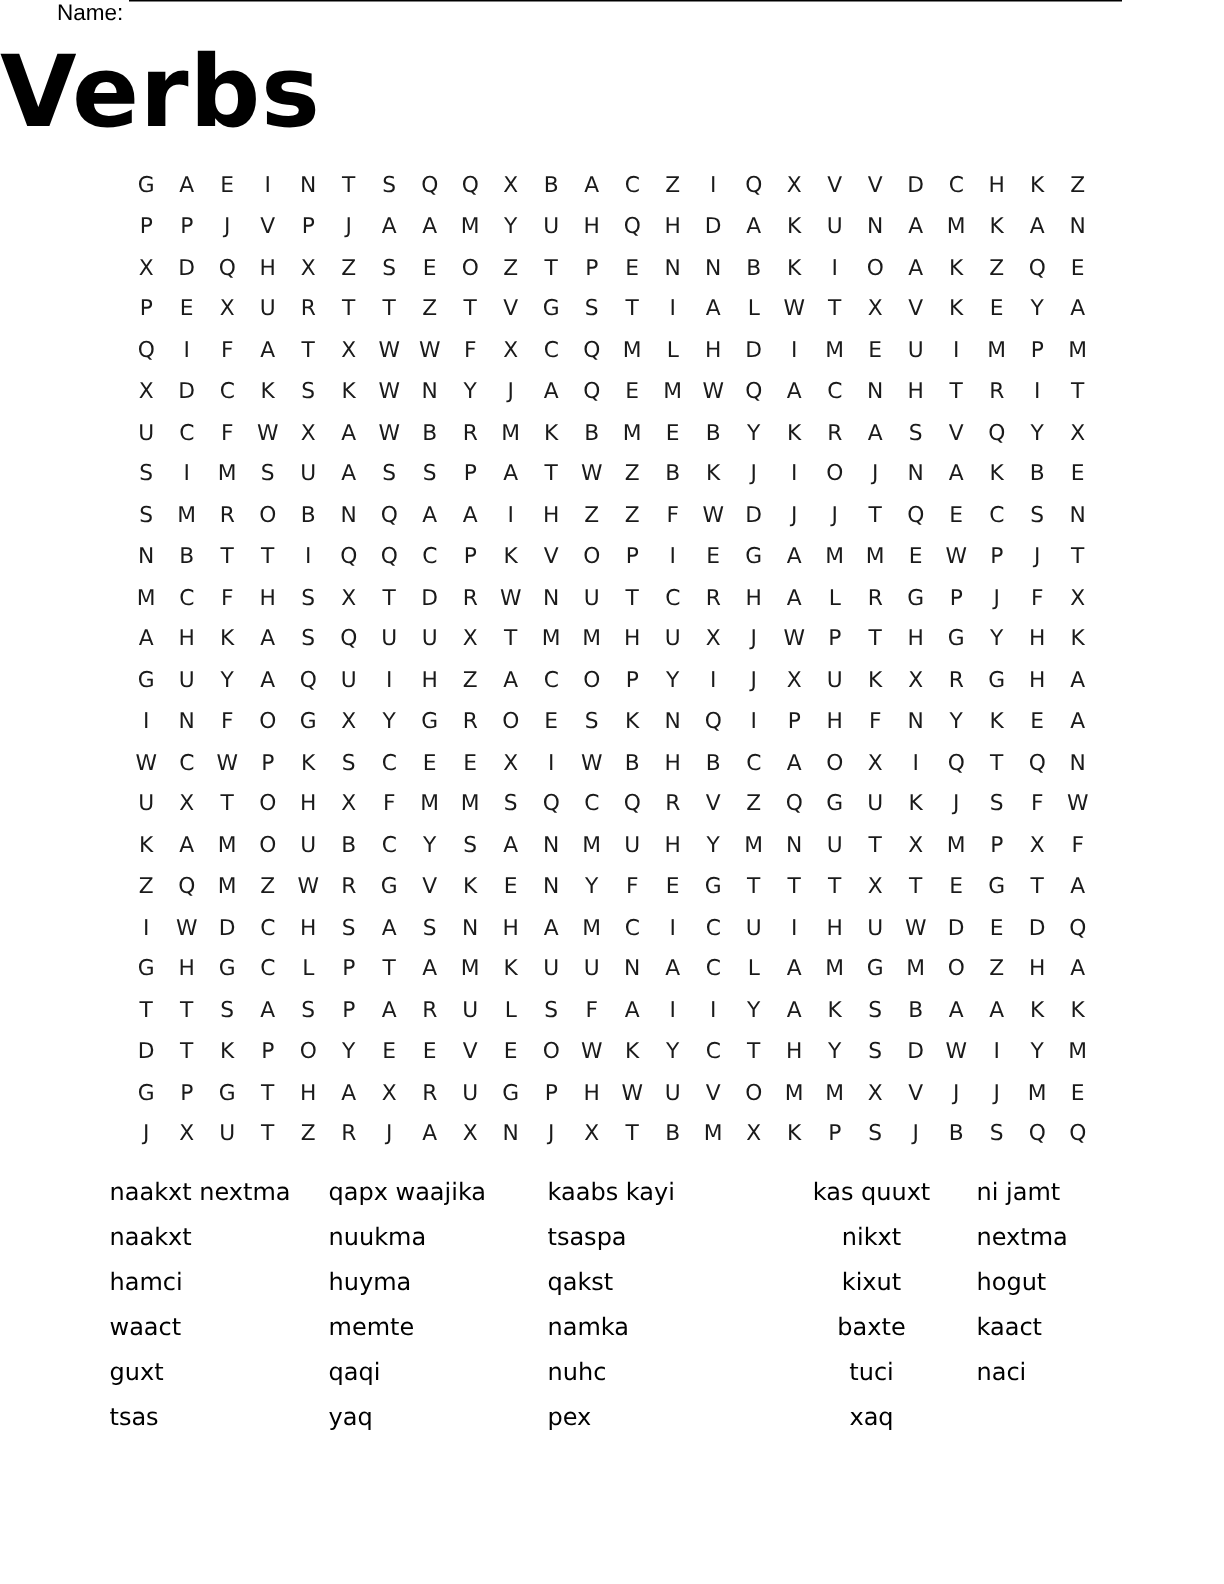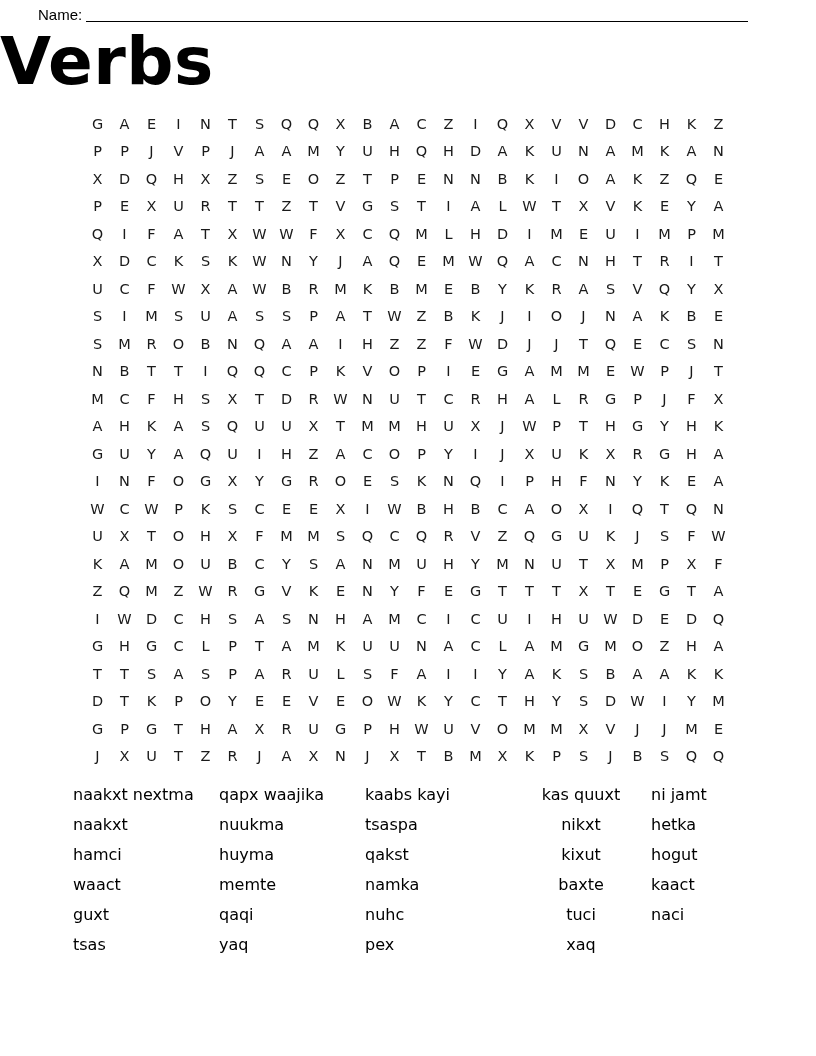--- a/index.html
+++ b/index.html
@@ -17,21 +17,21 @@
   }
 
   
   .name-row {
     position: absolute;
     left: 38px;
     top: 0px;
     width: 710px;
     height: 26px;
     display: flex;
-    align-items: flex-end;
+    align-items: flex-start;
   }
   .name-label {
     font-family: "Liberation Sans", sans-serif;
     font-size: 15px;
     line-height: 17px;
     white-space: pre;
     padding-bottom: 3px;
   }
   .name-blank {
     flex: 1;
@@ -770,18 +770,18 @@
     <div class="word-col c4">
       <span class="word-item">kas quuxt</span>
       <span class="word-item">nikxt</span>
       <span class="word-item">kixut</span>
       <span class="word-item">baxte</span>
       <span class="word-item">tuci</span>
       <span class="word-item">xaq</span>
     </div>
     <div class="word-col c5">
       <span class="word-item">ni jamt</span>
-      <span class="word-item">hetka</span>
+      <span class="word-item">nextma</span>
       <span class="word-item">hogut</span>
       <span class="word-item">kaact</span>
       <span class="word-item">naci</span>
     </div>
   </div>
 
 </body></html>

